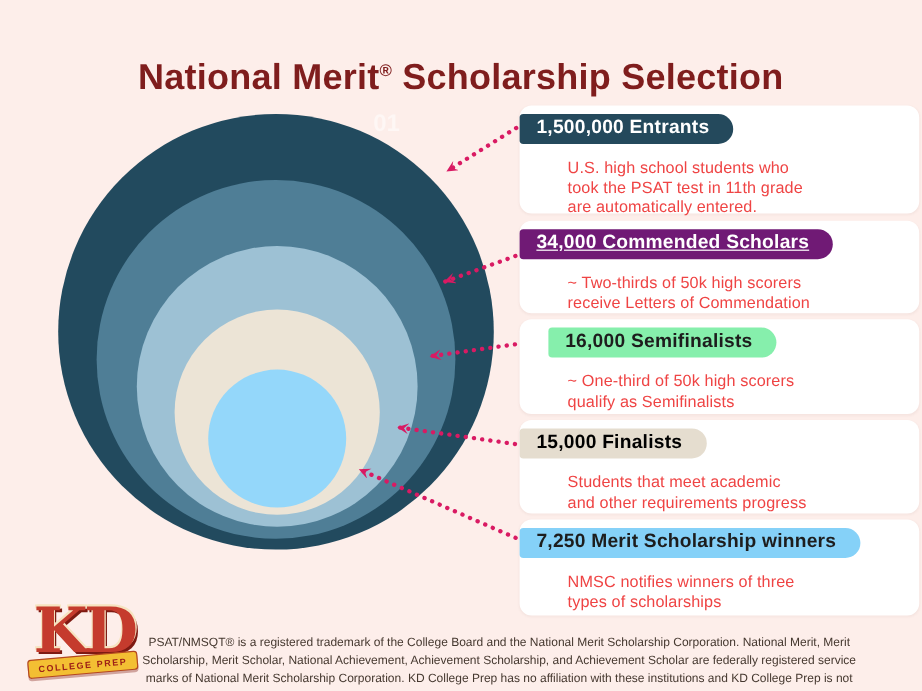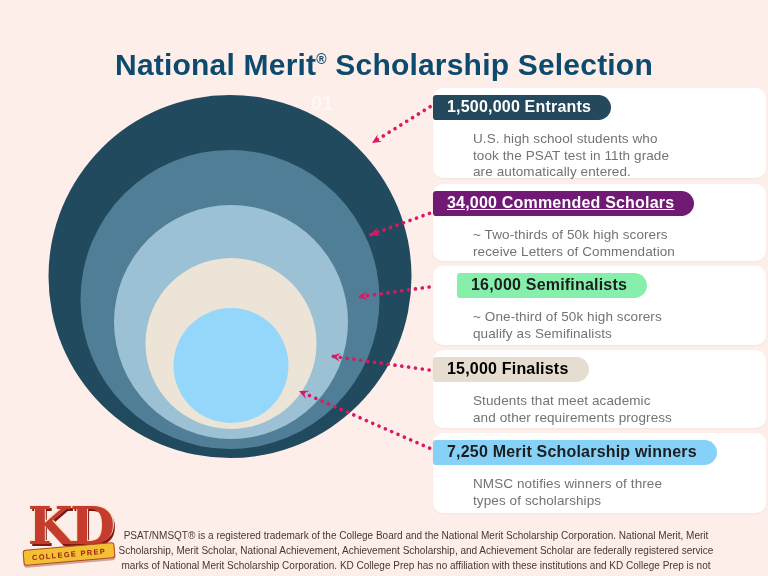--- a/index.html
+++ b/index.html
@@ -3,21 +3,21 @@
 <meta charset="utf-8">
 <style>
   html,body{margin:0;padding:0;}
   body{
     width:768px;height:576px;position:relative;overflow:hidden;
     font-family:"Liberation Sans",sans-serif;
     background:#fdeeea;
   }
   .page-title{
     position:absolute;left:0;top:28px;width:768px;
-    text-align:center;font-size:30px;font-weight:800;color:#0c4a6e;
+    text-align:center;font-size:30px;font-weight:800;color:#7f1d1d;
     letter-spacing:.2px;
   }
   .page-title sup{font-size:14px;vertical-align:super;}
   .funnel-svg{position:absolute;left:0;top:0;pointer-events:none;}
   .watermark{
     position:absolute;left:311px;top:92px;
     font-size:20px;font-weight:700;color:rgba(255,255,255,.5);
   }
   .card{
     position:absolute;left:433px;width:333px;background:#ffffff;
@@ -26,21 +26,21 @@
   }
   .pill{
     display:inline-block;margin-top:7px;max-width:283px;
     padding:3px 20px 4px 14px;
     border-radius:5px 20px 20px 5px;
     font-size:16px;font-weight:700;letter-spacing:.2px;
     white-space:nowrap;overflow:hidden;
   }
   .card-body{
     margin:7px 10px 10px 40px;
-    font-size:13.5px;line-height:1.24;color:#737373;
+    font-size:13.5px;line-height:1.24;color:#ef4444;
     white-space:pre-line;letter-spacing:.1px;
   }
   .card1{top:88px;height:90px;}
   .card2{top:184px;height:77px;}
   .card3{top:266px;height:79px;}
   .card4{top:350px;height:78px;}
   .card5{top:433px;height:80px;}
   .logo{
     position:absolute;left:24px;top:502px;width:92px;height:74px;
   }

